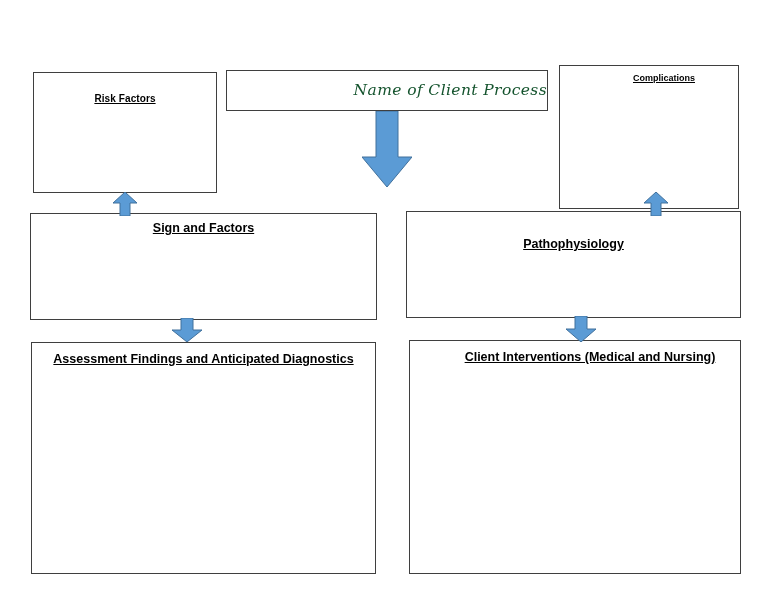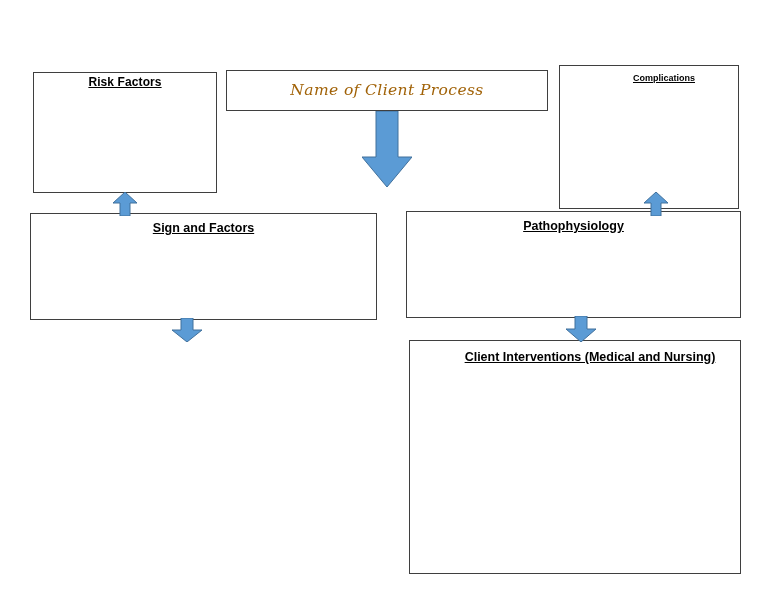--- a/index.html
+++ b/index.html
@@ -31,54 +31,54 @@
     font-weight: bold;
     color: #000000;
     text-decoration: underline;
     white-space: nowrap;
   }
   
   #box-risk-factors {
     left: 33px;  top: 72px;  width: 184px; height: 121px;
   }
   #box-risk-factors .box-title {
-    font-size: 12px; margin-top: 2px; letter-spacing: .1px;
+    font-size: 10px; margin-top: 20px; letter-spacing: .1px;
   }
   #box-client-process {
     left: 226px; top: 70px;  width: 322px; height: 41px;
     border: 1.5px solid #3f3f3f;
   }
   #box-client-process .process-title {
     display: block;
-    text-align: center;
+    text-align: right;
     margin-top: 10px;
     font-family: "DejaVu Serif", serif;
     font-style: italic;
     font-size: 15.5px;
-    color: #a16207;
+    color: #14532d;
     letter-spacing: .4px;
     white-space: nowrap;
   }
   #box-complications {
     left: 559px; top: 65px;  width: 180px; height: 144px; padding-left: 30px;
   }
   #box-complications .box-title {
     font-size: 9px; margin-top: 7px;
   }
   #box-signs {
     left: 30px;  top: 213px; width: 347px; height: 107px;
   }
   #box-signs .box-title {
     font-size: 12.5px; margin-top: 7px;
   }
   #box-patho {
     left: 406px; top: 211px; width: 335px; height: 107px;
   }
   #box-patho .box-title {
-    font-size: 12.5px; margin-top: 7px;
+    font-size: 12.5px; margin-top: 25px;
   }
   #box-assessment {
     left: 31px;  top: 342px; width: 345px; height: 232px;
   }
   #box-assessment .box-title {
     font-size: 12.5px; margin-top: 9px;
   }
   #box-interventions {
     left: 409px; top: 340px; width: 332px; height: 234px; padding-left: 30px;
   }
@@ -118,20 +118,24 @@
   <div class="box" id="box-signs">
     <span class="box-title">Sign and Factors</span>
     <div class="box-body"></div>
   </div>
 
   <div class="box" id="box-patho">
     <span class="box-title">Pathophysiology</span>
     <div class="box-body"></div>
   </div>
 
+  <div class="box" id="box-assessment">
+    <span class="box-title">Assessment Findings and Anticipated Diagnostics</span>
+    <div class="box-body"></div>
+  </div>
 
   <div class="box" id="box-interventions">
     <span class="box-title">Client Interventions (Medical and Nursing)</span>
     <div class="box-body"></div>
   </div>
 
   <div class="arrow" id="arrow-process-down">
     <svg viewBox="0 0 50 76" width="50" height="76" aria-hidden="true">
       <polygon points="14,0 36,0 36,46 50,46 25,76 0,46 14,46" fill="#5b9bd5" stroke="#41719c" stroke-width="1"></polygon>
     </svg>

